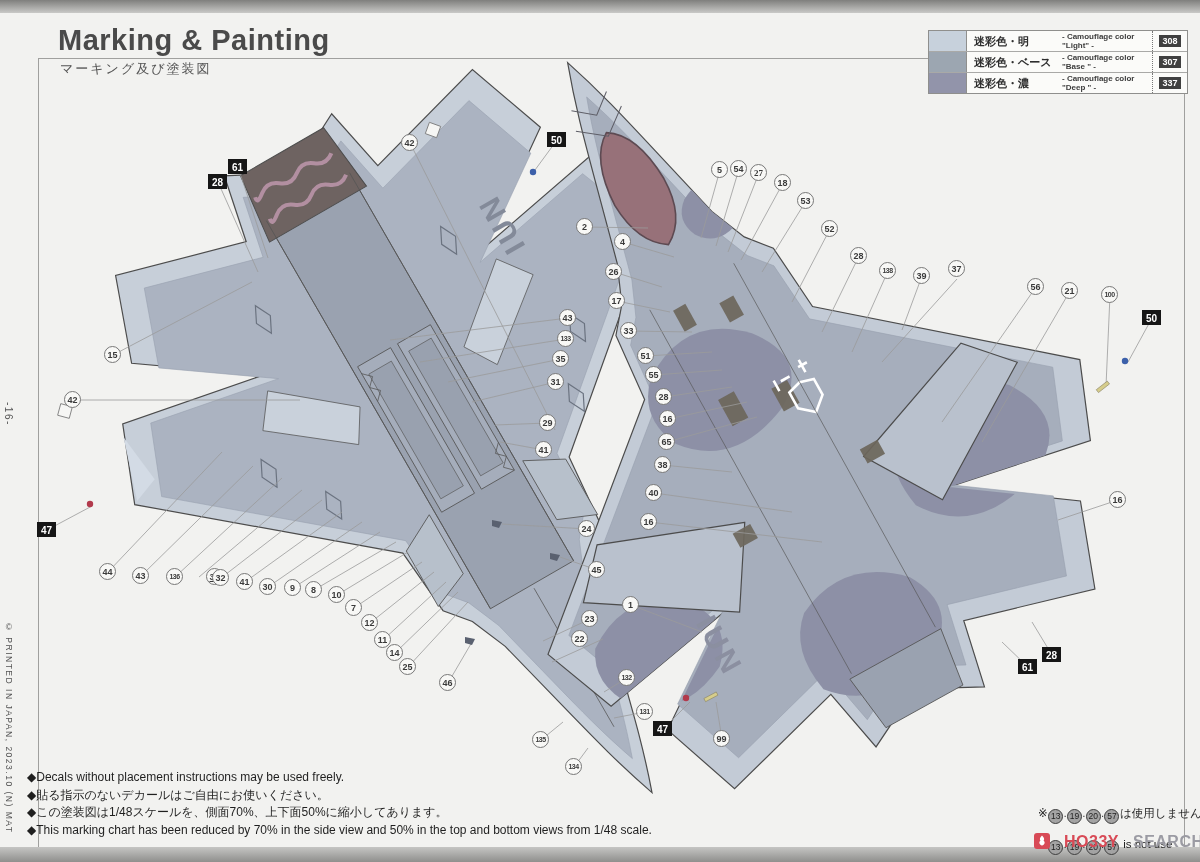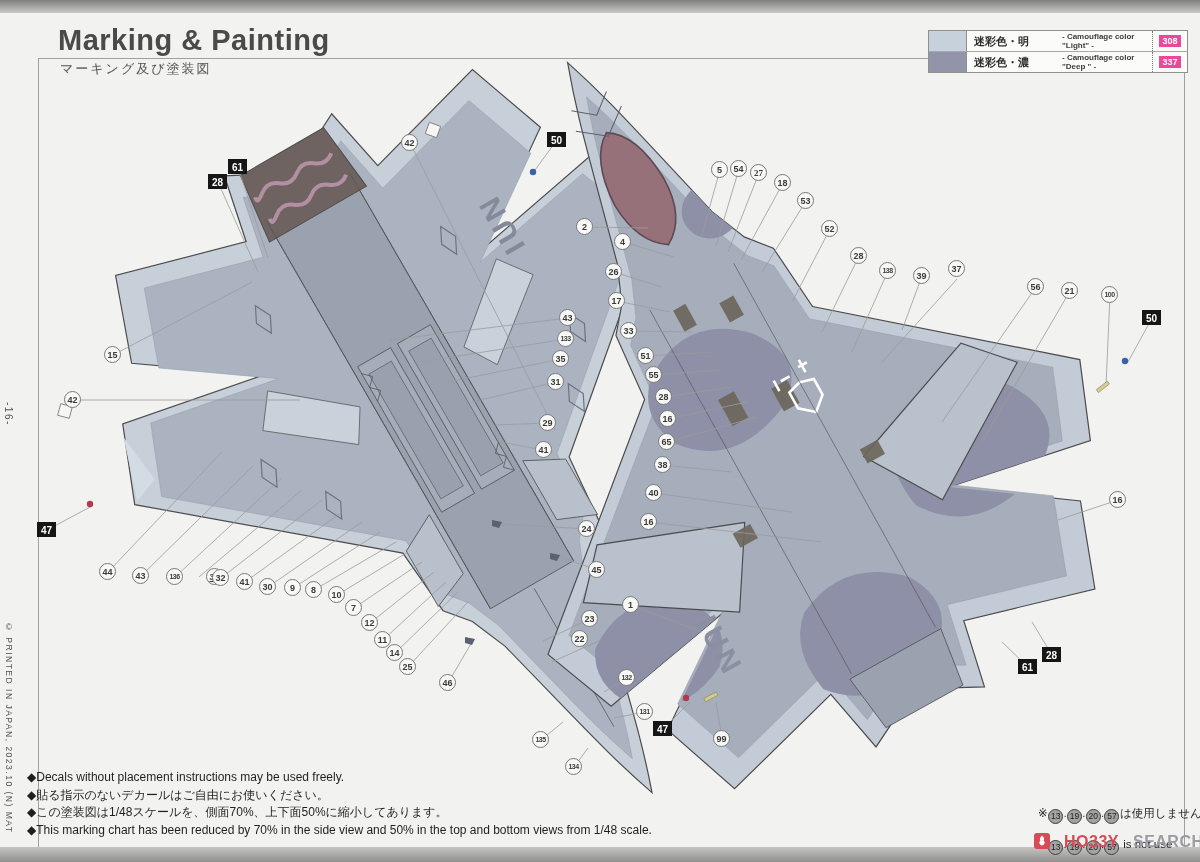--- a/index.html
+++ b/index.html
@@ -17,21 +17,21 @@
   .subtitle{position:absolute;left:60px;top:60px;font-size:13px;color:#555;letter-spacing:2px}
 
   .legend{position:absolute;left:928px;top:30px;width:258px;background:#fbfbf9;
           border:1px solid #8f8f8d}
   .legend-row{display:flex;align-items:center;height:20px;border-top:1px solid #a9a9a7}
   .legend-row:first-child{border-top:none}
   .legend-swatch{width:38px;height:20px;border-right:1px solid #8f8f8d;box-sizing:border-box}
   .legend-jp{font-size:11px;width:88px;padding-left:7px;color:#2e2e2e;font-weight:bold}
   .legend-en{font-size:8px;width:90px;color:#3c3c3c;font-weight:bold}
   .legend-code-cell{border-left:1px dotted #777;flex:1;display:flex;justify-content:center;align-items:center;height:100%}
-  .legend-code{background:#ec4899;color:#fff;font-size:9px;font-weight:bold;padding:1px 3px}
+  .legend-code{background:#404040;color:#fff;font-size:9px;font-weight:bold;padding:1px 3px}
 
   #diagram{position:absolute;left:0;top:0}
   #leaders line{stroke:#9a9a9a;stroke-width:.8}
   #callout-layer{position:absolute;left:0;top:0;width:1200px;height:862px;pointer-events:none}
   .callout{position:absolute;width:17px;height:17px;margin:-9px 0 0 -9px;border:1px solid #787878;
            border-radius:50%;background:#f8f8f6;color:#3a3a3a;font-size:9px;font-weight:bold;
            line-height:16px;text-align:center;box-sizing:border-box}
   .callout.wide{font-size:7px;letter-spacing:-.5px}
   .callout.square{border-radius:0;background:#161616;border-color:#161616;color:#fff;
            width:19px;height:15px;line-height:15px;font-size:10px;margin:-8px 0 0 -10px}
@@ -303,20 +303,28 @@
 <div class="legend">
   <div class="legend-row">
     <div class="legend-swatch" style="background: rgb(199, 209, 220);"></div>
     <div class="legend-jp">迷彩色・明</div>
     <div class="legend-en">- Camouflage color "Light" -</div>
     <div class="legend-code-cell">
         <span class="legend-code">308</span>
       </div>
   </div>
   <div class="legend-row">
+    <div class="legend-swatch" style="background: rgb(156, 166, 177);"></div>
+    <div class="legend-jp">迷彩色・ベース</div>
+    <div class="legend-en">- Camouflage color "Base " -</div>
+    <div class="legend-code-cell">
+        <span class="legend-code">307</span>
+      </div>
+  </div>
+  <div class="legend-row">
     <div class="legend-swatch" style="background: rgb(146, 148, 170);"></div>
     <div class="legend-jp">迷彩色・濃</div>
     <div class="legend-en">- Camouflage color "Deep " -</div>
     <div class="legend-code-cell">
         <span class="legend-code">337</span>
       </div>
   </div>
 </div>
 
 <div class="footer">

